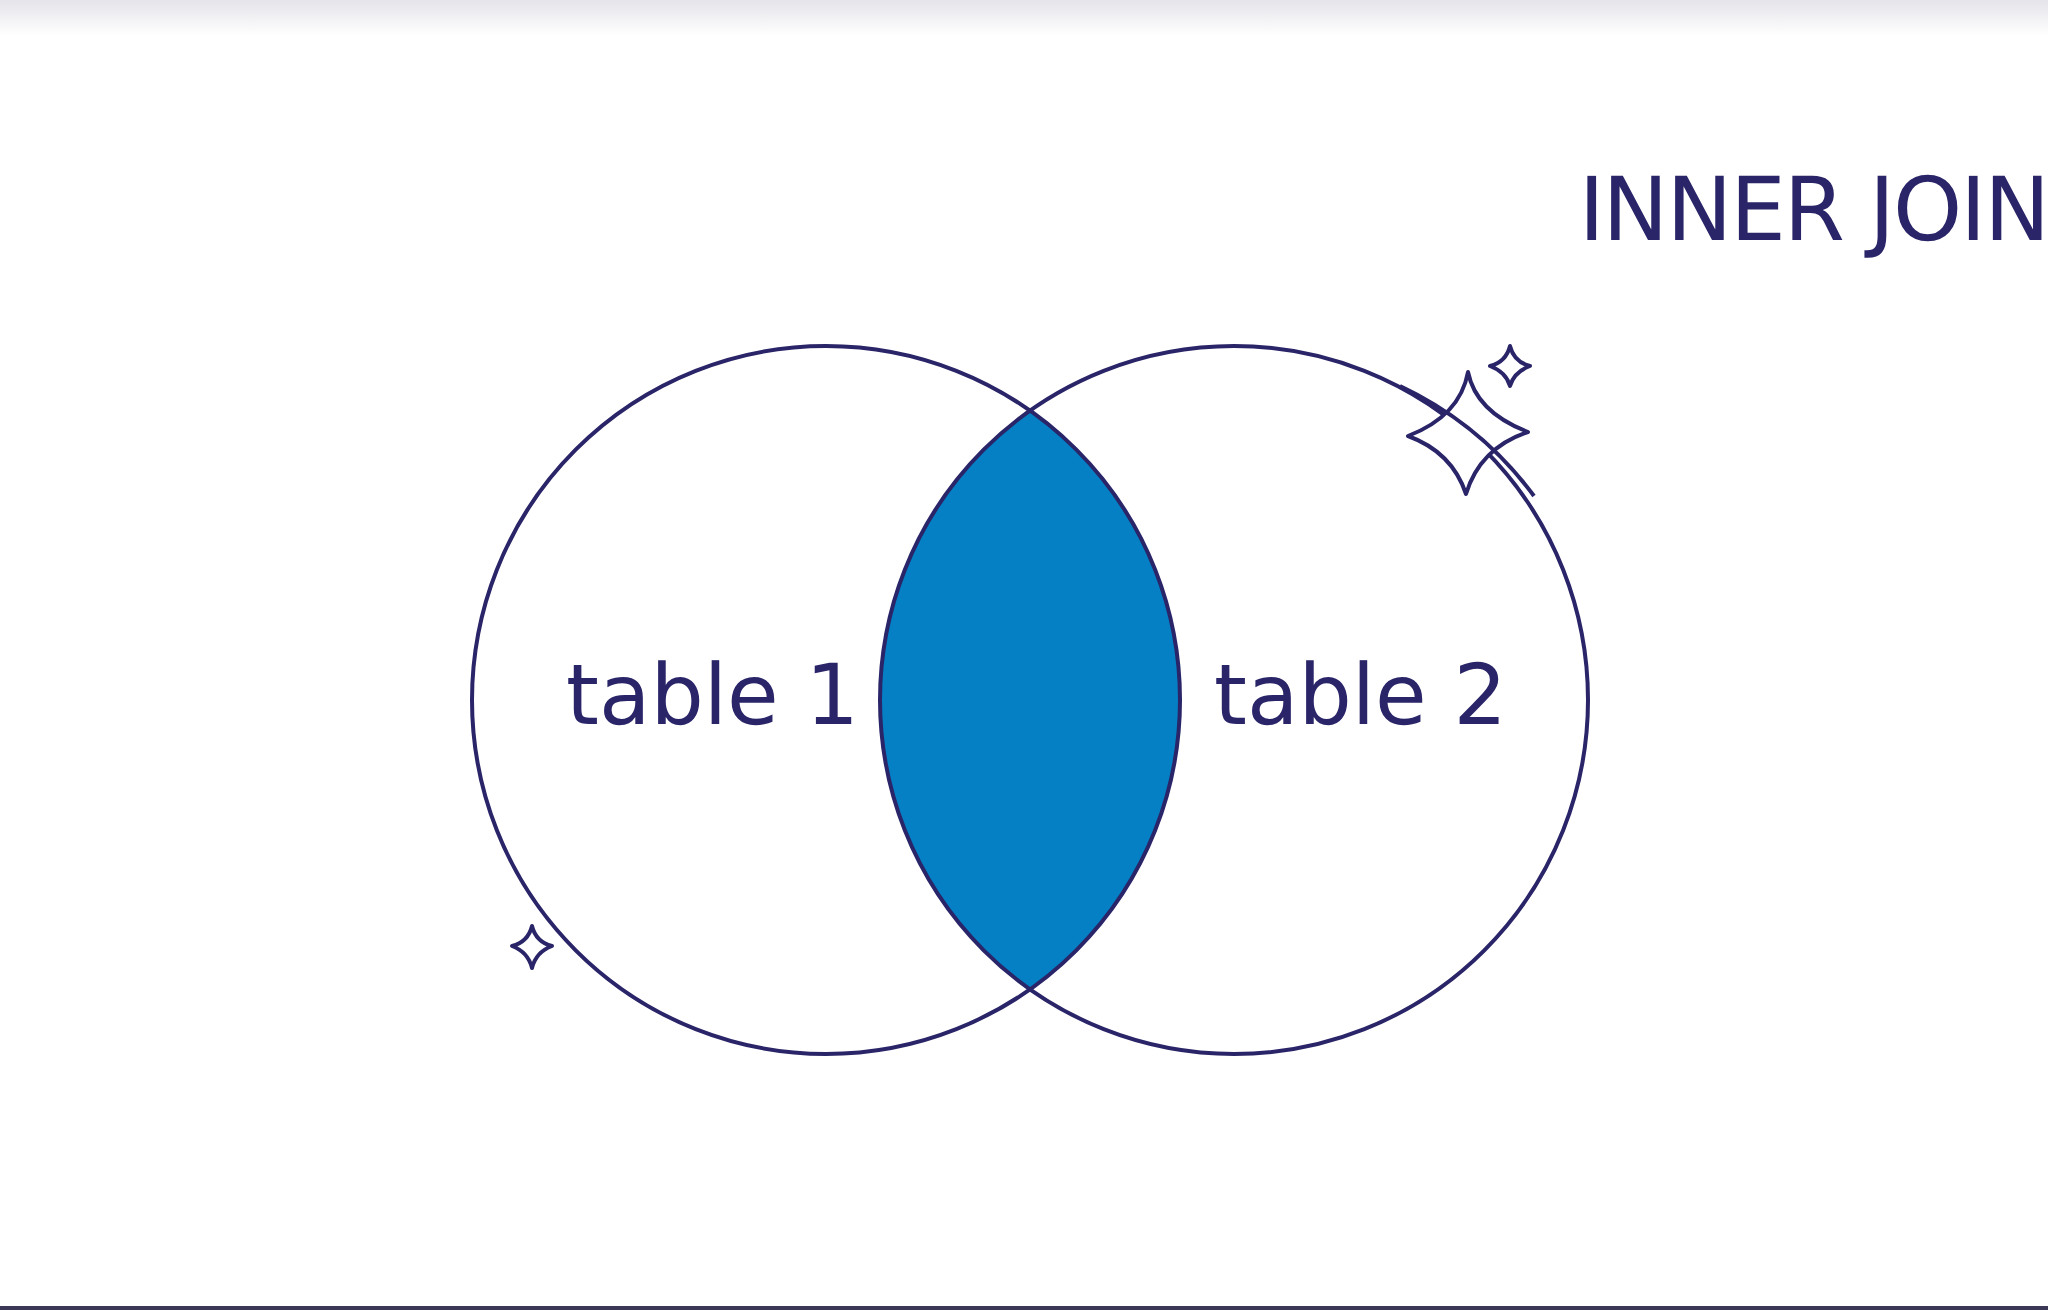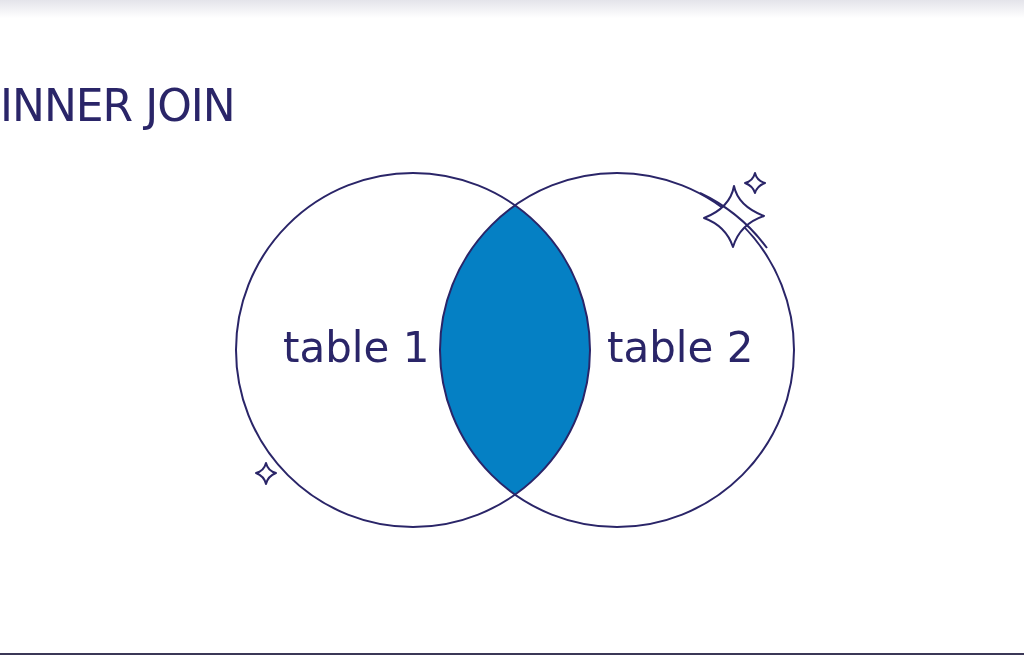--- a/index.html
+++ b/index.html
@@ -26,21 +26,21 @@
       position: absolute;
       left: 0; bottom: 0;
       width: 1024px; height: 2px;
       background: #3b3857;
     }
     .title {
       position: absolute;
       left: 0;
       top: 78px;
       width: 1024px;
-      text-align: left;
+      text-align: right;
       font-family: "DejaVu Sans", sans-serif;
       font-weight: normal;
       font-size: 44px;
       letter-spacing: -1px;
       color: #2a2568;
       line-height: 56px;
       margin: 0;
     }
     svg.diagram {
       position: absolute;

